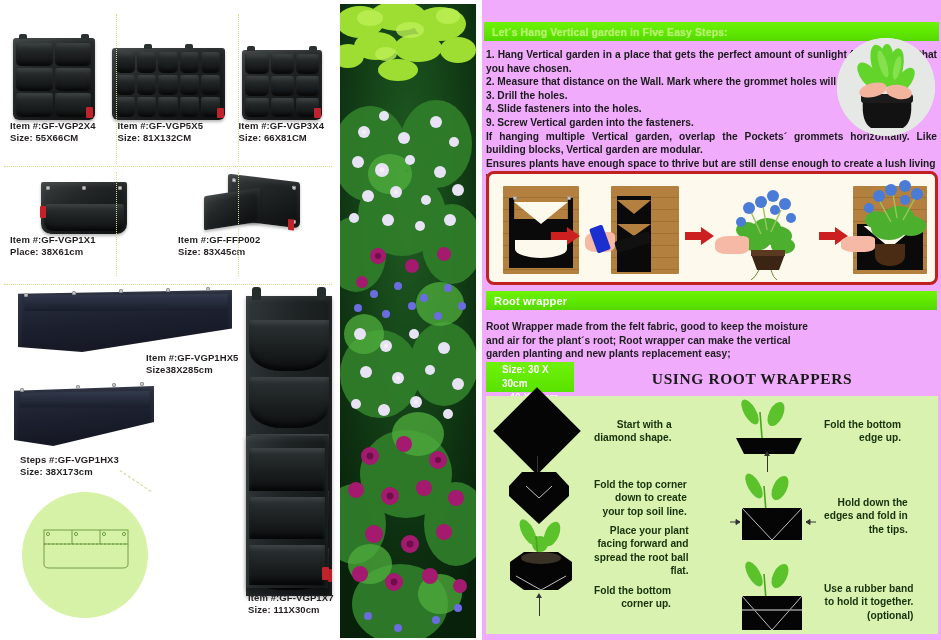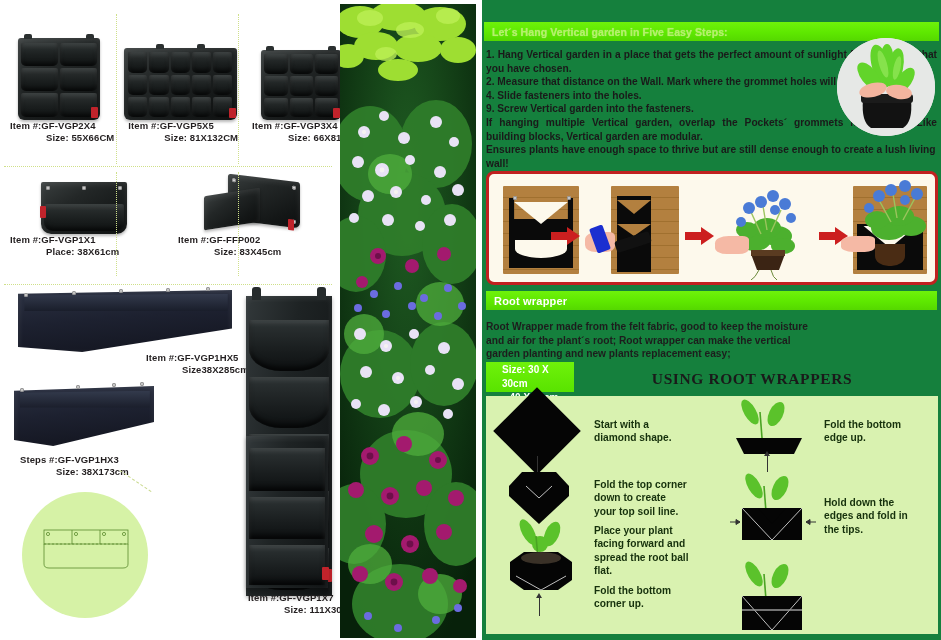--- a/index.html
+++ b/index.html
@@ -23,21 +23,21 @@
   }
   .prod-cell {
     flex: 1 1 0; position: relative; padding: 0 4px;
   }
   .prod-img { position: relative; width: 100%; display:flex; align-items:flex-end; justify-content:center; }
   .caption {
     font-size: 9.5px; font-weight: bold; color: #231f20;
     line-height: 12px; letter-spacing: .1px; padding-left: 6px;
     white-space: nowrap;
   }
-  .caption .sz { display:block;margin-left:36px; }
+  .caption .sz { display:block; }
 
   .vdot { position:absolute; top:0; bottom:0; width:0;
           border-left: 1px dotted #cfe08a; }
   .hdot { position:absolute; left:4px; right:4px; height:0;
           border-top: 1px dotted #cfe08a; }
 
   
   .planter {
     position: relative;
     background: linear-gradient(150deg,#3a3f3f 0%, #232727 35%, #141717 75%, #0d0f0f 100%);
@@ -88,21 +88,21 @@
   
   #photo-strip {
     position:absolute; left:340px; top:4px; width:136px; height:634px;
     background: #0e2a10;
     overflow:hidden;
   }
 
   
   #right-panel {
     position:absolute; left:482px; top:0; width:459px; height:640px;
-    background:#15803d;
+    background:#f0abfc;
   }
   .greenbar {
     background: linear-gradient(180deg,#6ff20a 0%, #5ee800 55%, #55d800 100%);
     height: 19px; display:flex; align-items:center; padding-left:8px;
     margin: 0 2px;
   }
   .greenbar .t1 { font-size:10.5px; font-weight:bold; color:#b6f06a; letter-spacing:.1px;
                   text-shadow: 0 0 1px rgba(255,255,255,.45); }
   .greenbar .t2 { font-size:11px; font-weight:bold; color:#ffffff; letter-spacing:.2px; }
 
@@ -156,21 +156,21 @@
   #rw-circle {
     position:absolute; right:6px; top:38px; width:98px; height:98px;
     border-radius:50%; background:#e6e8e6; overflow:hidden;
   }
 
   
   #guide {
     position:absolute; left:4px; top:396px; width:452px; height:238px;
     background:#d9f2b0;
   }
-  #guide .col { position:absolute; top:0; width:226px; height:238px; }
+  #guide .col { position:absolute; top:0; width:226px; height:238px;text-align:right; }
   .g-text { position:absolute; font-size:10.2px; color:#16310c; line-height:13.4px; font-weight:600; }
   .diamond { position:absolute; background:#050505; }
   .arrow-d { position:absolute; width:1px; background:#333; }
   .arrow-d::after { content:''; position:absolute; left:-3px; bottom:-5px; width:0; height:0;
     border-left:3.5px solid transparent; border-right:3.5px solid transparent; border-top:5px solid #333; }
   .arrow-u { position:absolute; width:1px; background:#333; }
   .arrow-u::after { content:''; position:absolute; left:-3px; top:-5px; width:0; height:0;
     border-left:3.5px solid transparent; border-right:3.5px solid transparent; border-bottom:5px solid #333; }
 </style>
 </head>
@@ -526,20 +526,21 @@
 
   <div id="right-panel">
 
     <div class="greenbar" style="margin-top:22px;">
       <span class="t1">Let´s Hang Vertical garden in Five Easy Steps:</span>
     </div>
 
     <div class="steps">
       <span class="ln just">1. Hang Vertical garden in a place that gets the perfect amount of sunlight for the plants that you have chosen.</span>
       <span class="ln">2. Measure that distance on the Wall. Mark where the grommet holes will be.</span>
+      <span class="ln">3. Drill the holes.</span>
       <span class="ln">4. Slide fasteners into the holes.</span>
       <span class="ln">9. Screw Vertical garden into the fasteners.</span>
       <span class="ln just">If hanging multiple Vertical garden, overlap the Pockets´   grommets horizontally. Like building blocks, Vertical garden are modular.</span>
       <span class="ln">Ensures plants have enough space to thrive but are still dense enough to create a lush living wall!</span>
     </div>
 
     <div id="illus-box">
 
       <div class="wallpanel" style="left:14px;width:76px;"></div>
       <div class="blackpocket" style="left:20px;top:24px;width:64px;height:70px;
@@ -743,16 +744,19 @@
         <svg style="position:absolute;left:16px;top:164px;" width="96" height="74">
           <g fill="#5bc22b">
             <ellipse cx="26" cy="14" rx="6" ry="14" transform="rotate(-30 26 14)"></ellipse>
             <ellipse cx="52" cy="16" rx="7" ry="13" transform="rotate(26 52 16)"></ellipse>
           </g>
           <path d="M36 14 L38 40" stroke="#4aa323" stroke-width="1.6" fill="none"></path>
           <rect x="14" y="36" width="60" height="34" fill="#050505"></rect>
           <path d="M14 36 L44 70 L74 36" fill="none" stroke="#bfbfbf" stroke-width="1"></path>
           <path d="M14 50 L74 50" stroke="#9a9a9a" stroke-width="1.4" fill="none"></path>
         </svg>
+        <div class="g-text" style="left:112px;top:186px;white-space:pre-line;">Use a rubber band
+to hold it together.
+(optional)</div>
       </div>
     </div>
   </div>
 </div>
 
 </body></html>

